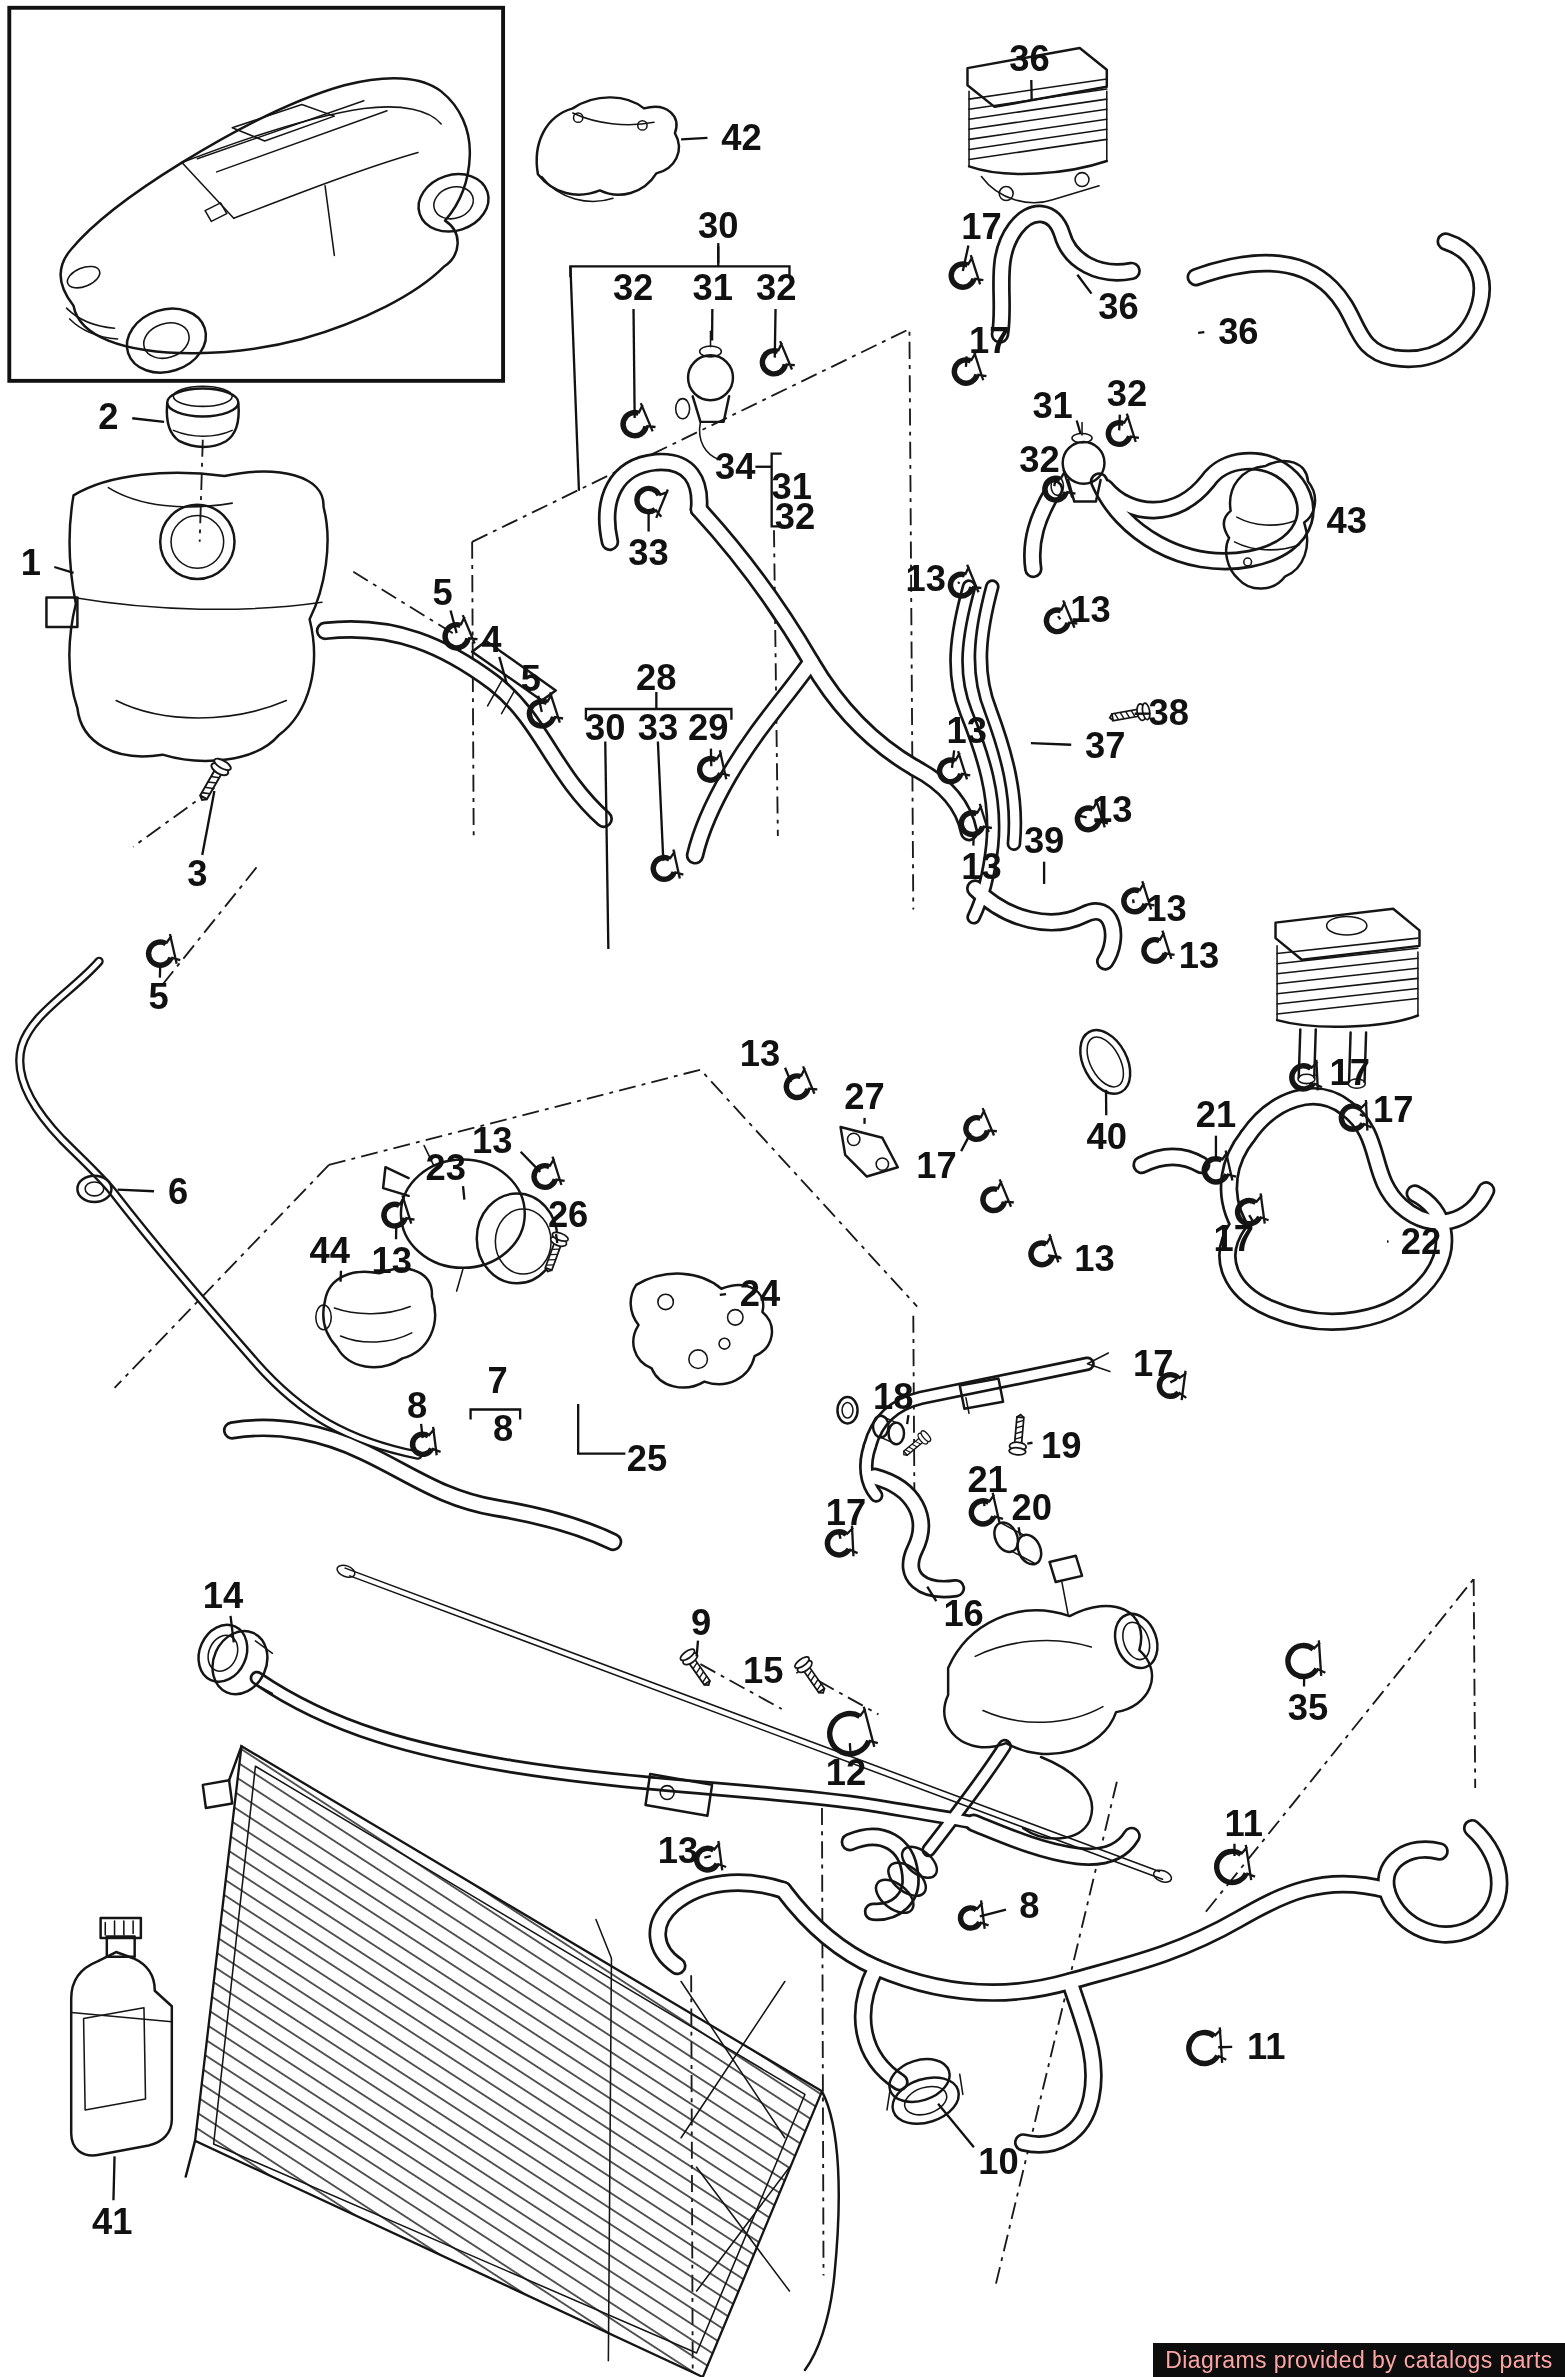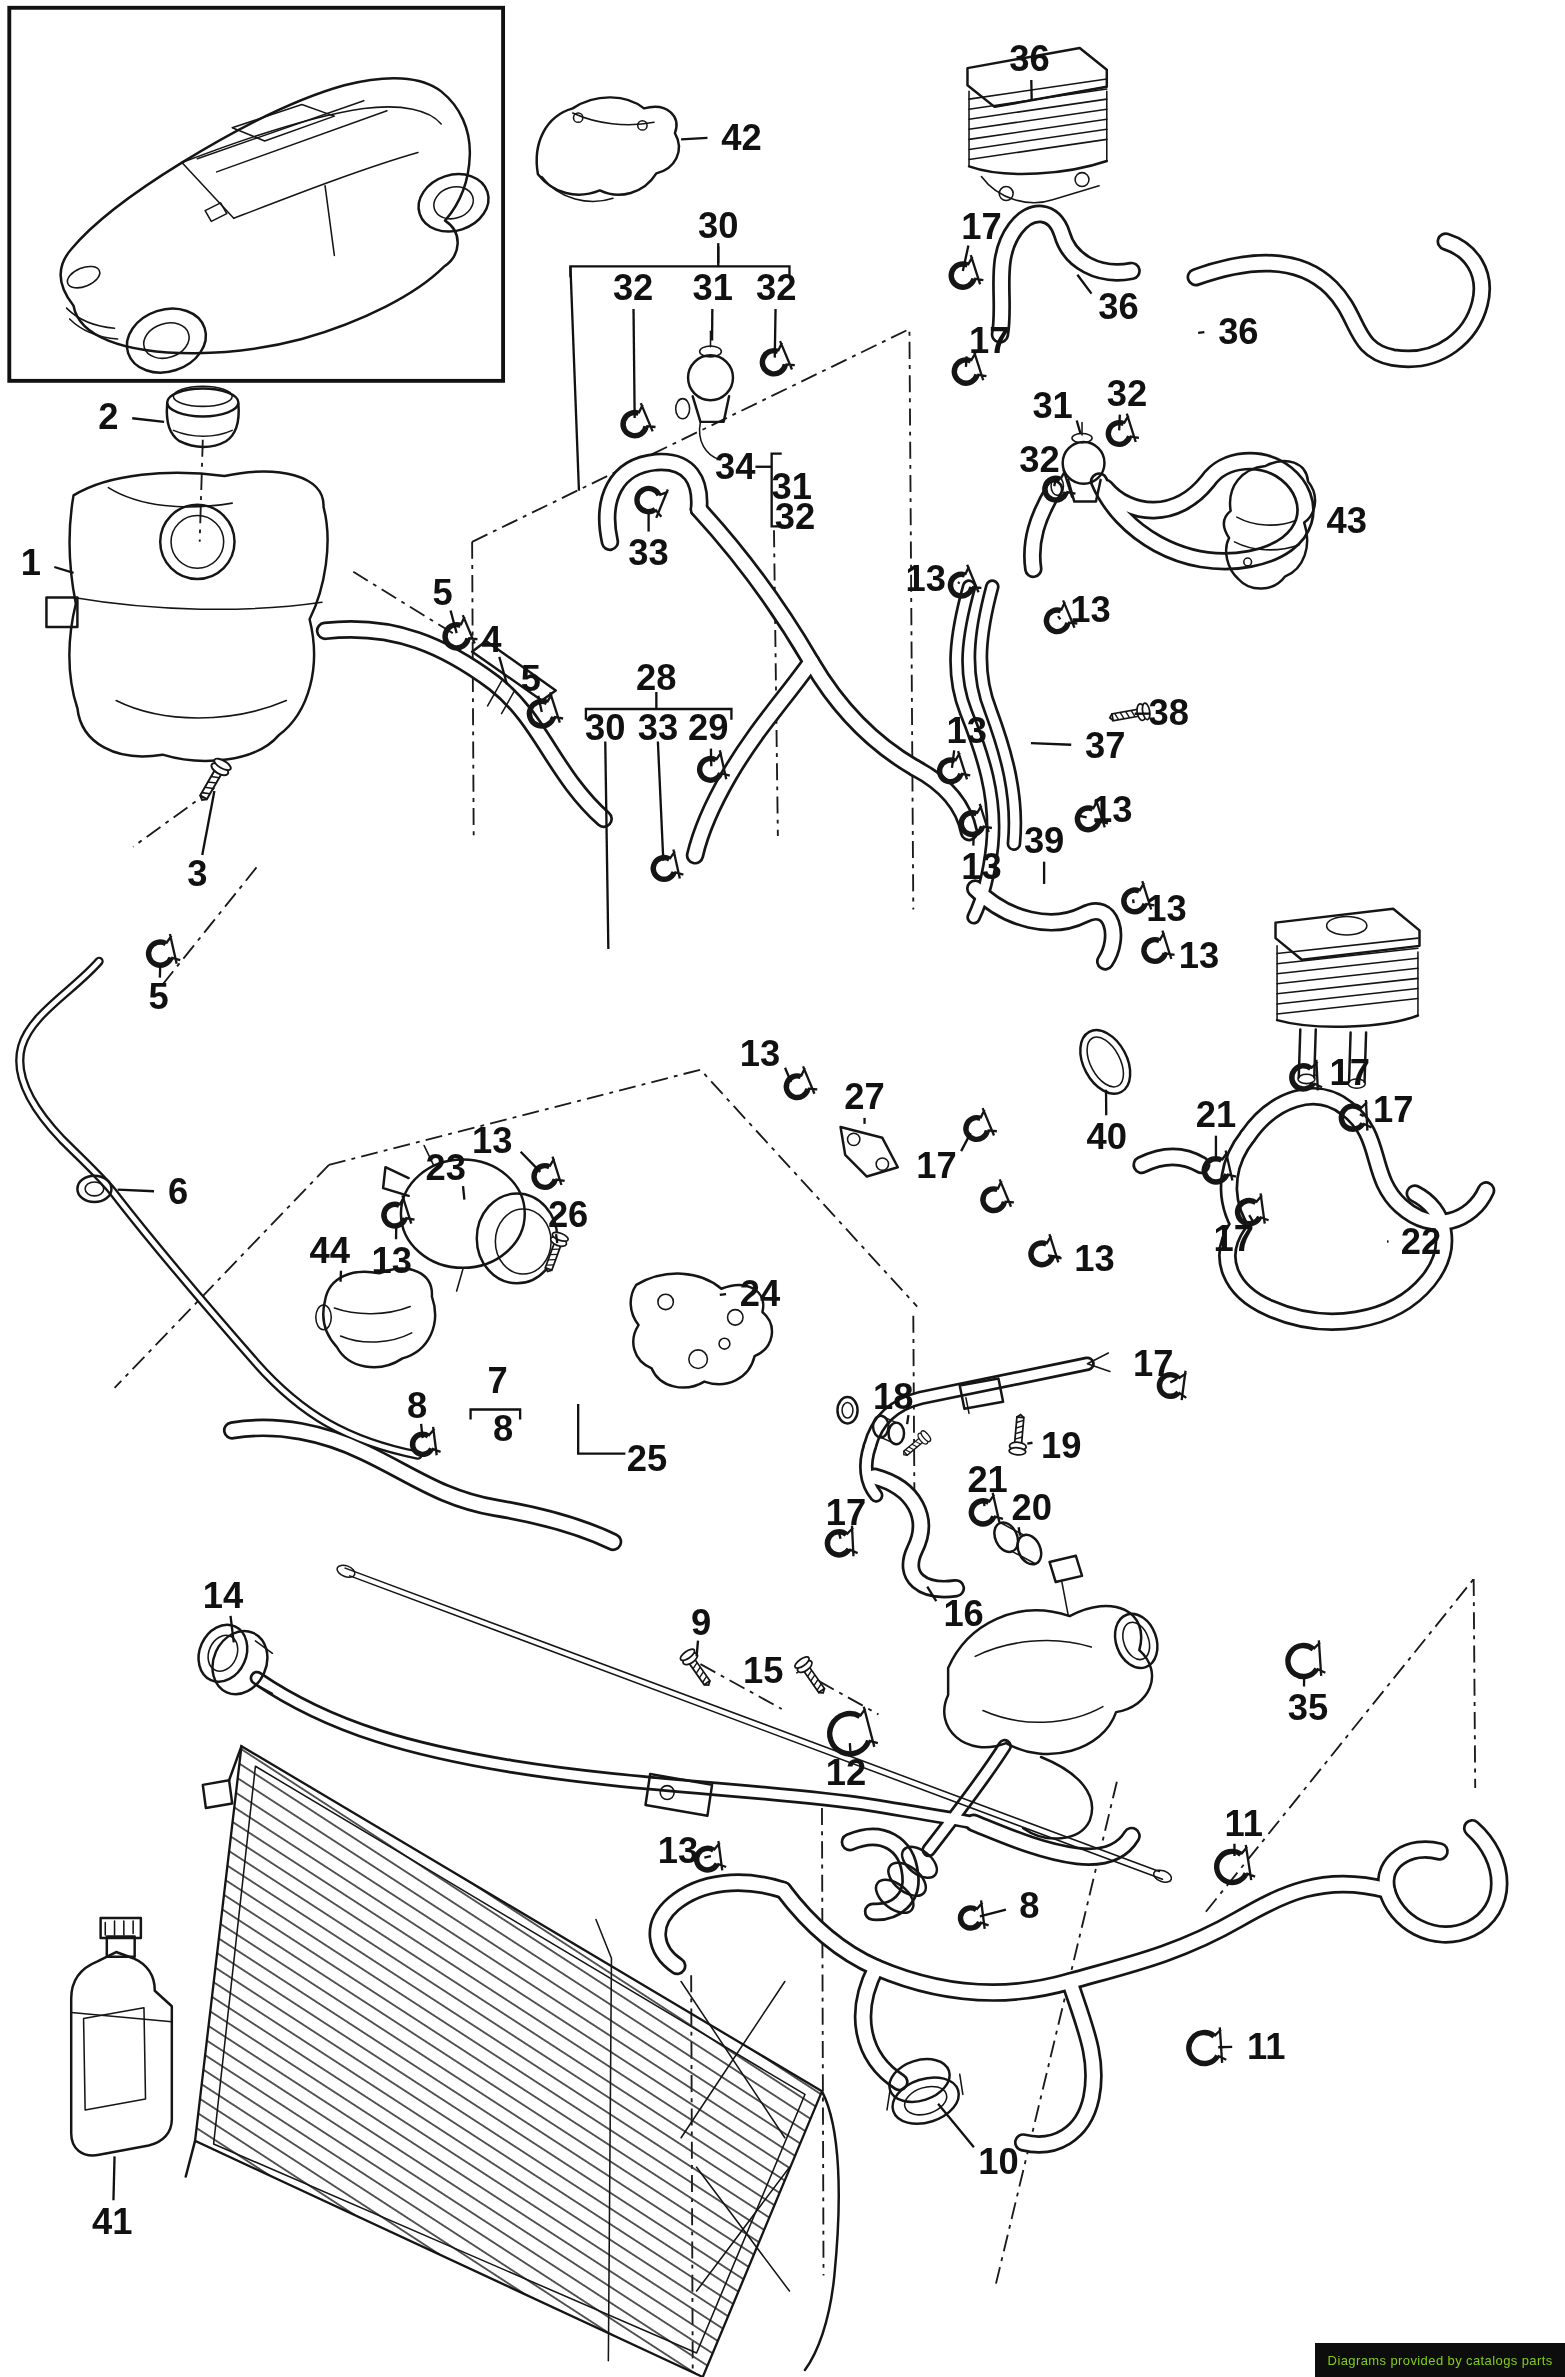--- a/index.html
+++ b/index.html
@@ -8,22 +8,22 @@
   svg{position:absolute;left:0;top:0;}
   .ln{stroke:#151515;fill:none;stroke-width:3.2;stroke-linejoin:round;stroke-linecap:round;}
   .ln2{stroke:#151515;fill:none;stroke-width:2;stroke-linejoin:round;stroke-linecap:round;}
   .tube{stroke:#151515;fill:none;stroke-width:24;stroke-linecap:round;stroke-linejoin:round;}
   .tube[data-w="thin"]{stroke-width:12;}
   .tube[data-w="mid"]{stroke-width:19;}
   .dd{stroke:#1a1a1a;fill:none;stroke-width:2.4;stroke-dasharray:22 8 5 8;}
   .hatchpoly{fill:url(#hp);stroke:#151515;stroke-width:3;}
   .callout-text{font-family:"Liberation Sans", sans-serif;font-weight:700;font-size:47px;fill:#111;}
   .leader{stroke:#111;stroke-width:3;fill:none;}
-  #watermark{position:absolute;right:0;bottom:0;height:34px;background:#0d0d0d;color:#84cc16;
-             display:flex;align-items:center;padding:0 12.4px;font-size:13px;letter-spacing:0.4px;}
+  #watermark{position:absolute;right:0;bottom:0;height:34px;background:#0d0d0d;color:#fca5a5;
+             display:flex;align-items:center;padding:0 12.4px;font-size:23px;letter-spacing:0.4px;}
 </style>
 </head>
 <body>
 
 <div id="stage">
 <svg id="art" viewBox="0 0 2022 3071" width="1565" height="2377">
   <defs>
     <pattern id="hp" width="17" height="17" patternUnits="userSpaceOnUse" patternTransform="rotate(33)">
       <path d="M0,8.5 H17" stroke="#2a2a2a" stroke-width="2"></path>
     </pattern>

